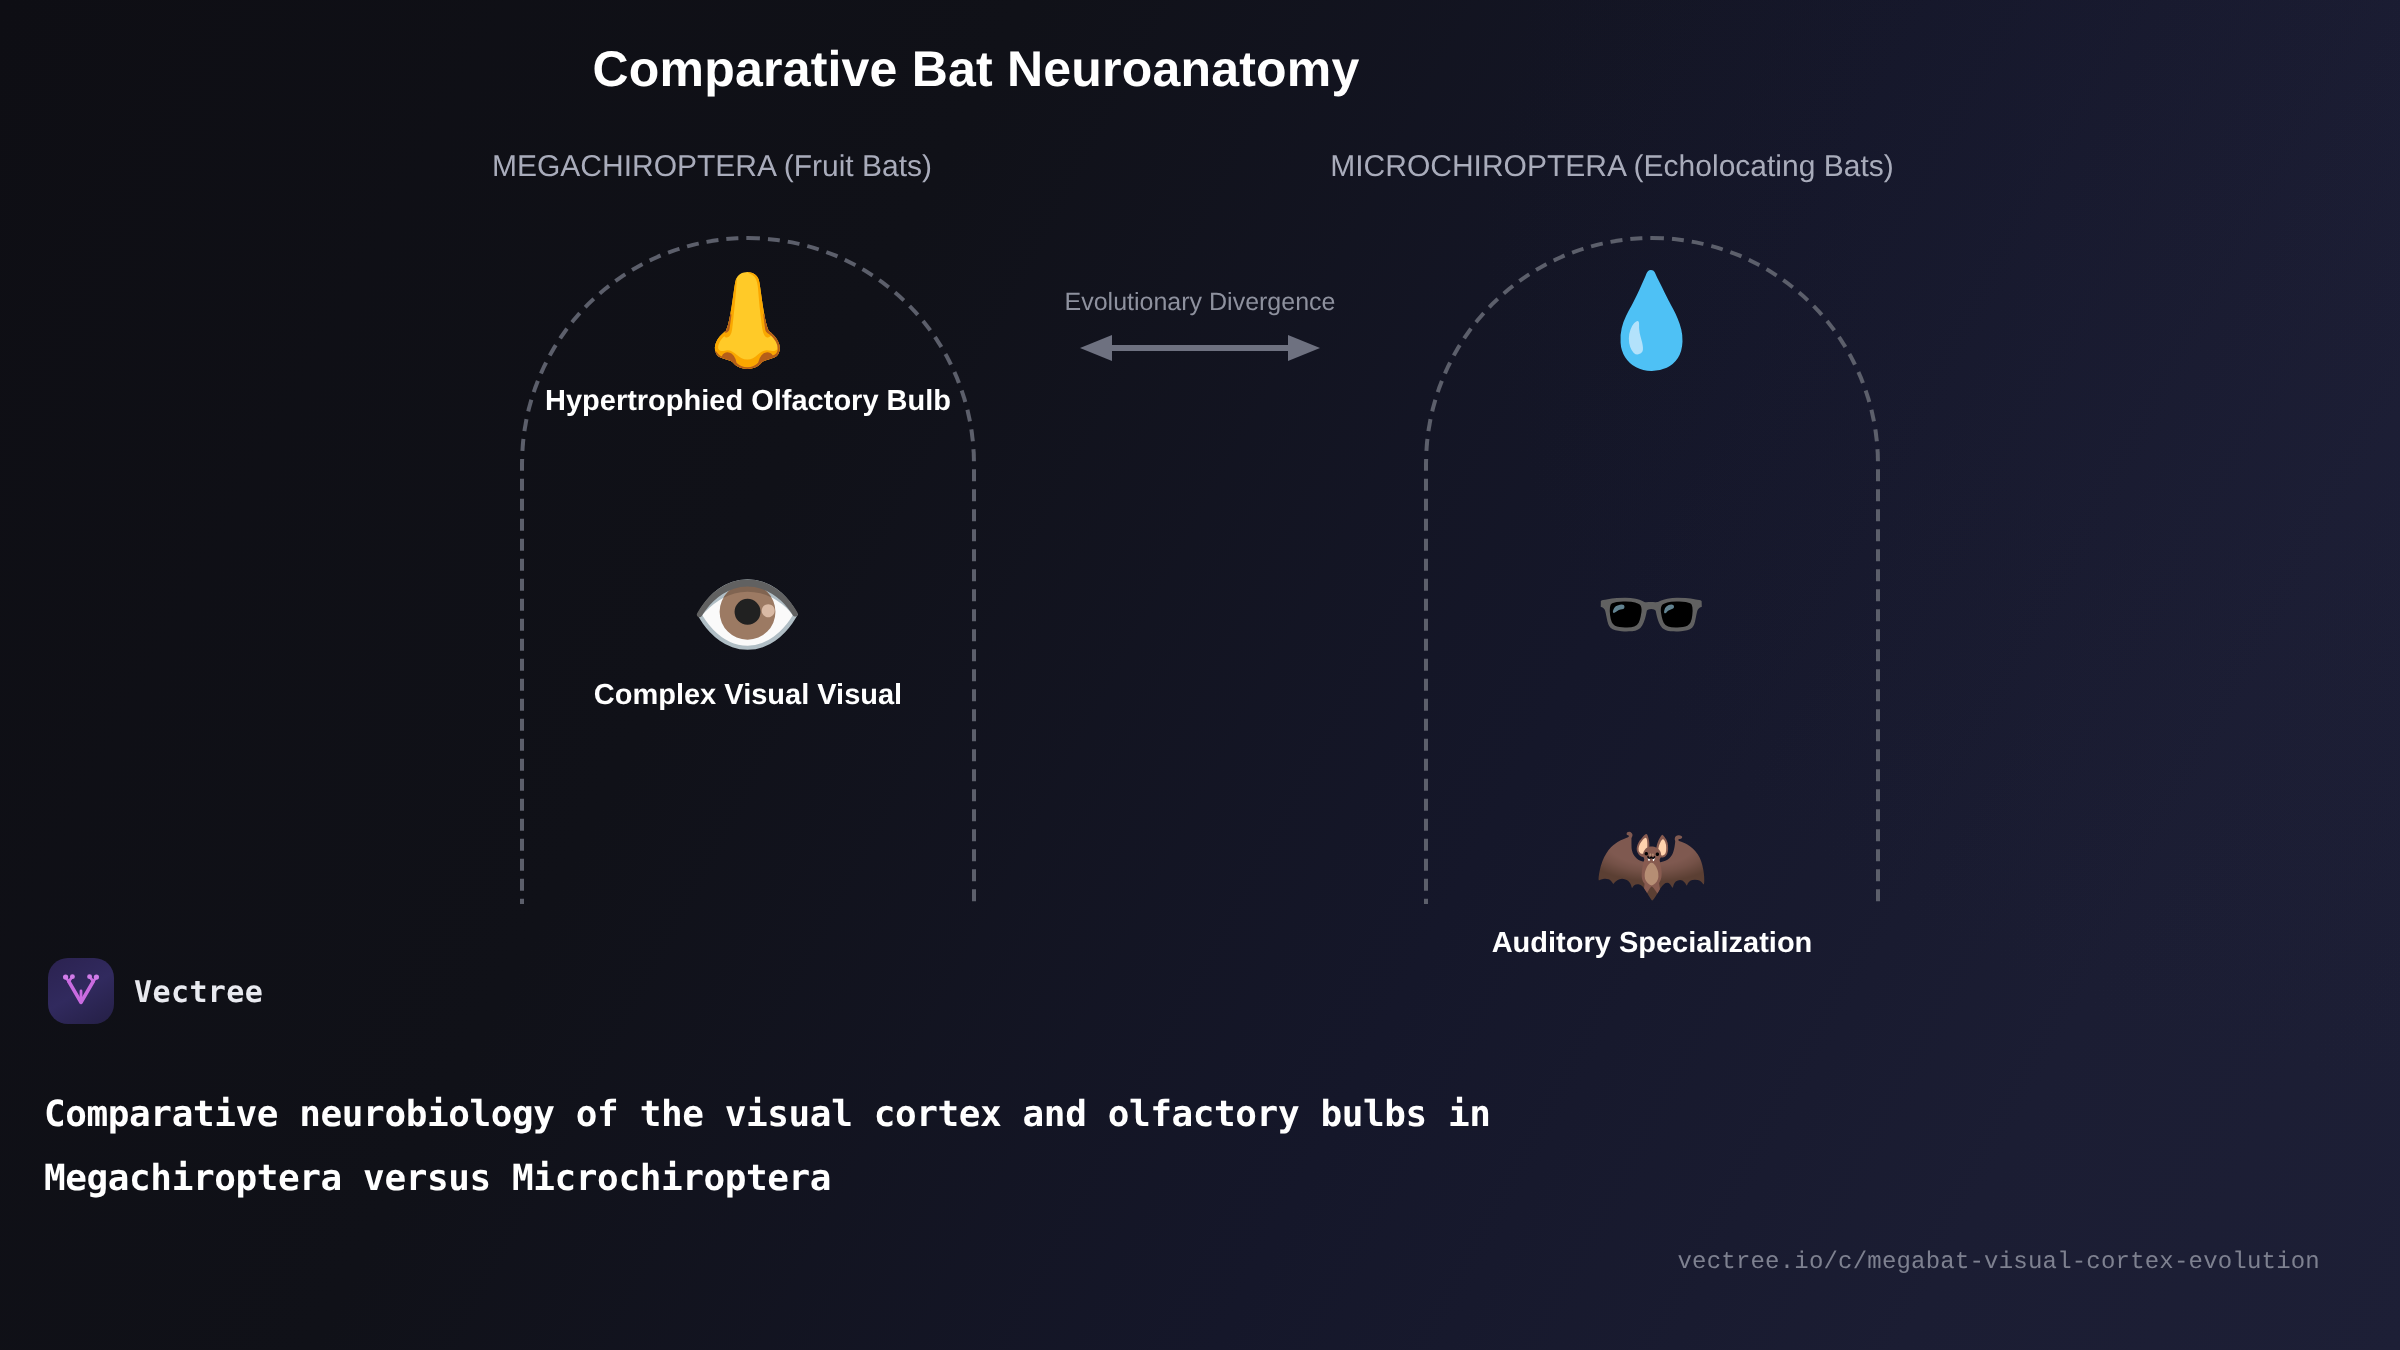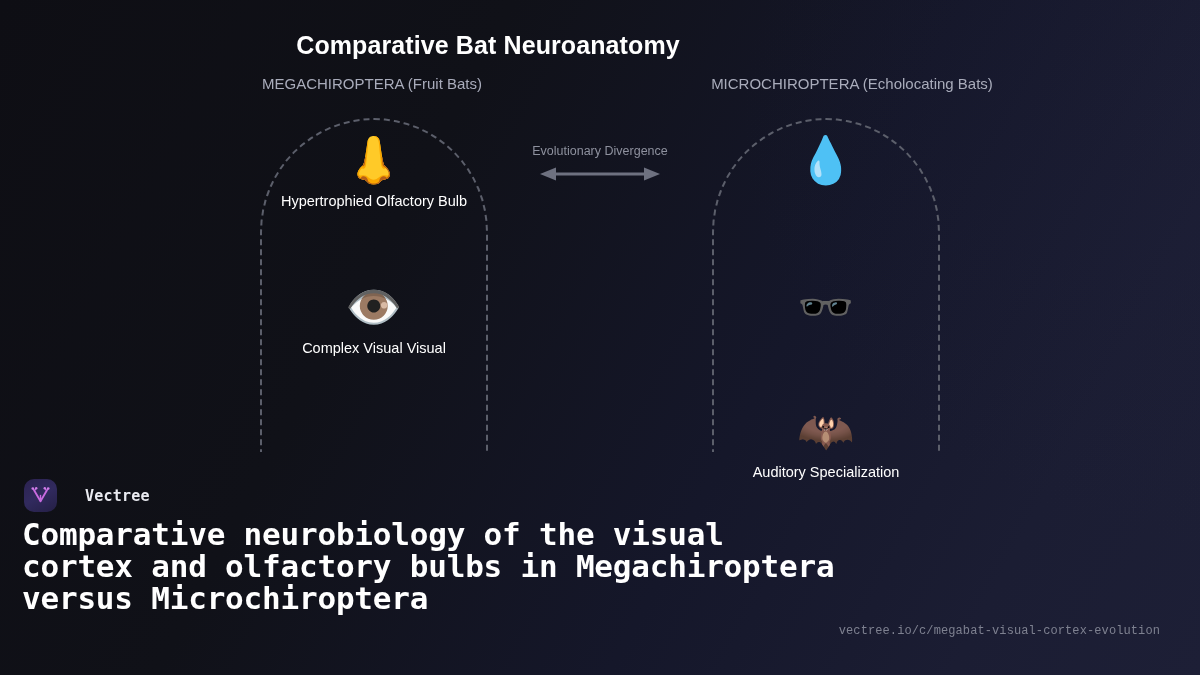--- a/index.html
+++ b/index.html
@@ -26,34 +26,33 @@
 
   
   .title {
     position:absolute;
     top:21px; left:0; width:976px;
     text-align:center;
     font-size:25px;
     font-weight:bold;
     color:#ffffff;
     letter-spacing:0.1px;
-    margin-top:10px;
   }
 
   
   .col-header {
     position:absolute;
     top:75px;
     text-align:center;
     font-size:15px;
     color:#a9acbb;
     white-space:nowrap;
   }
-  .col-header.left  { left:188px;  width:368px; }
-  .col-header.right { left:668px;  width:368px; }
+  .col-header.left  { left:172px;  width:368px; }
+  .col-header.right { left:622px;  width:368px; }
 
   
   .arch {
     position:absolute;
     top:118px;
     width:228px;
     height:334px;
     border:2px dashed #5c5f6b;
     border-bottom:none;
     border-top-left-radius:114px;
@@ -72,21 +71,21 @@
     display:block;
     font-size:46px;
     line-height:54px;
     height:56px;
     font-family:"DejaVu Sans", sans-serif;
   }
   .feature .flabel {
     display:block;
     margin-top:4px;
     font-size:14.5px;
-    font-weight:normal;
+    font-weight:bold;
     color:#ffffff;
     white-space:nowrap;
   }
 
   
   .f-l1 { left:214px; top:133px; }
   .f-l2 { left:214px; top:280px; }
   
   .f-r1 { left:666px; top:133px; }
   .f-r2 { left:666px; top:280px; }
@@ -112,43 +111,43 @@
     align-items:center;
     justify-content:center;
   }
 
   
   .brand {
     position:absolute;
     left:24px; top:479px;
     display:flex;
     align-items:center;
-    gap:28px;
+    gap:10px;
   }
   .brand-logo {
     width:33px; height:33px;
     border-radius:10px;
     background:linear-gradient(150deg,#2b2250 0%,#312a5e 50%,#241f45 100%);
     display:flex; align-items:center; justify-content:center;
     flex:0 0 auto;
   }
   .brand-name {
     font-family:"DejaVu Sans Mono", monospace;
     font-size:15px;
     font-weight:bold;
     color:#e9eaf0;
     letter-spacing:0.2px;
   }
 
   .headline {
     position:absolute;
-    left:22px; top:518px;
+    left:22px; top:542px;
     width:830px;
     font-family:"DejaVu Sans Mono", monospace;
-    font-size:31px;
+    font-size:18px;
     font-weight:bold;
     line-height:32px;
     color:#ffffff;
     letter-spacing:-0.2px;
   }
 
   .url {
     position:absolute;
     right:40px; top:624px;
     font-family:Liberation Mono, monospace;

